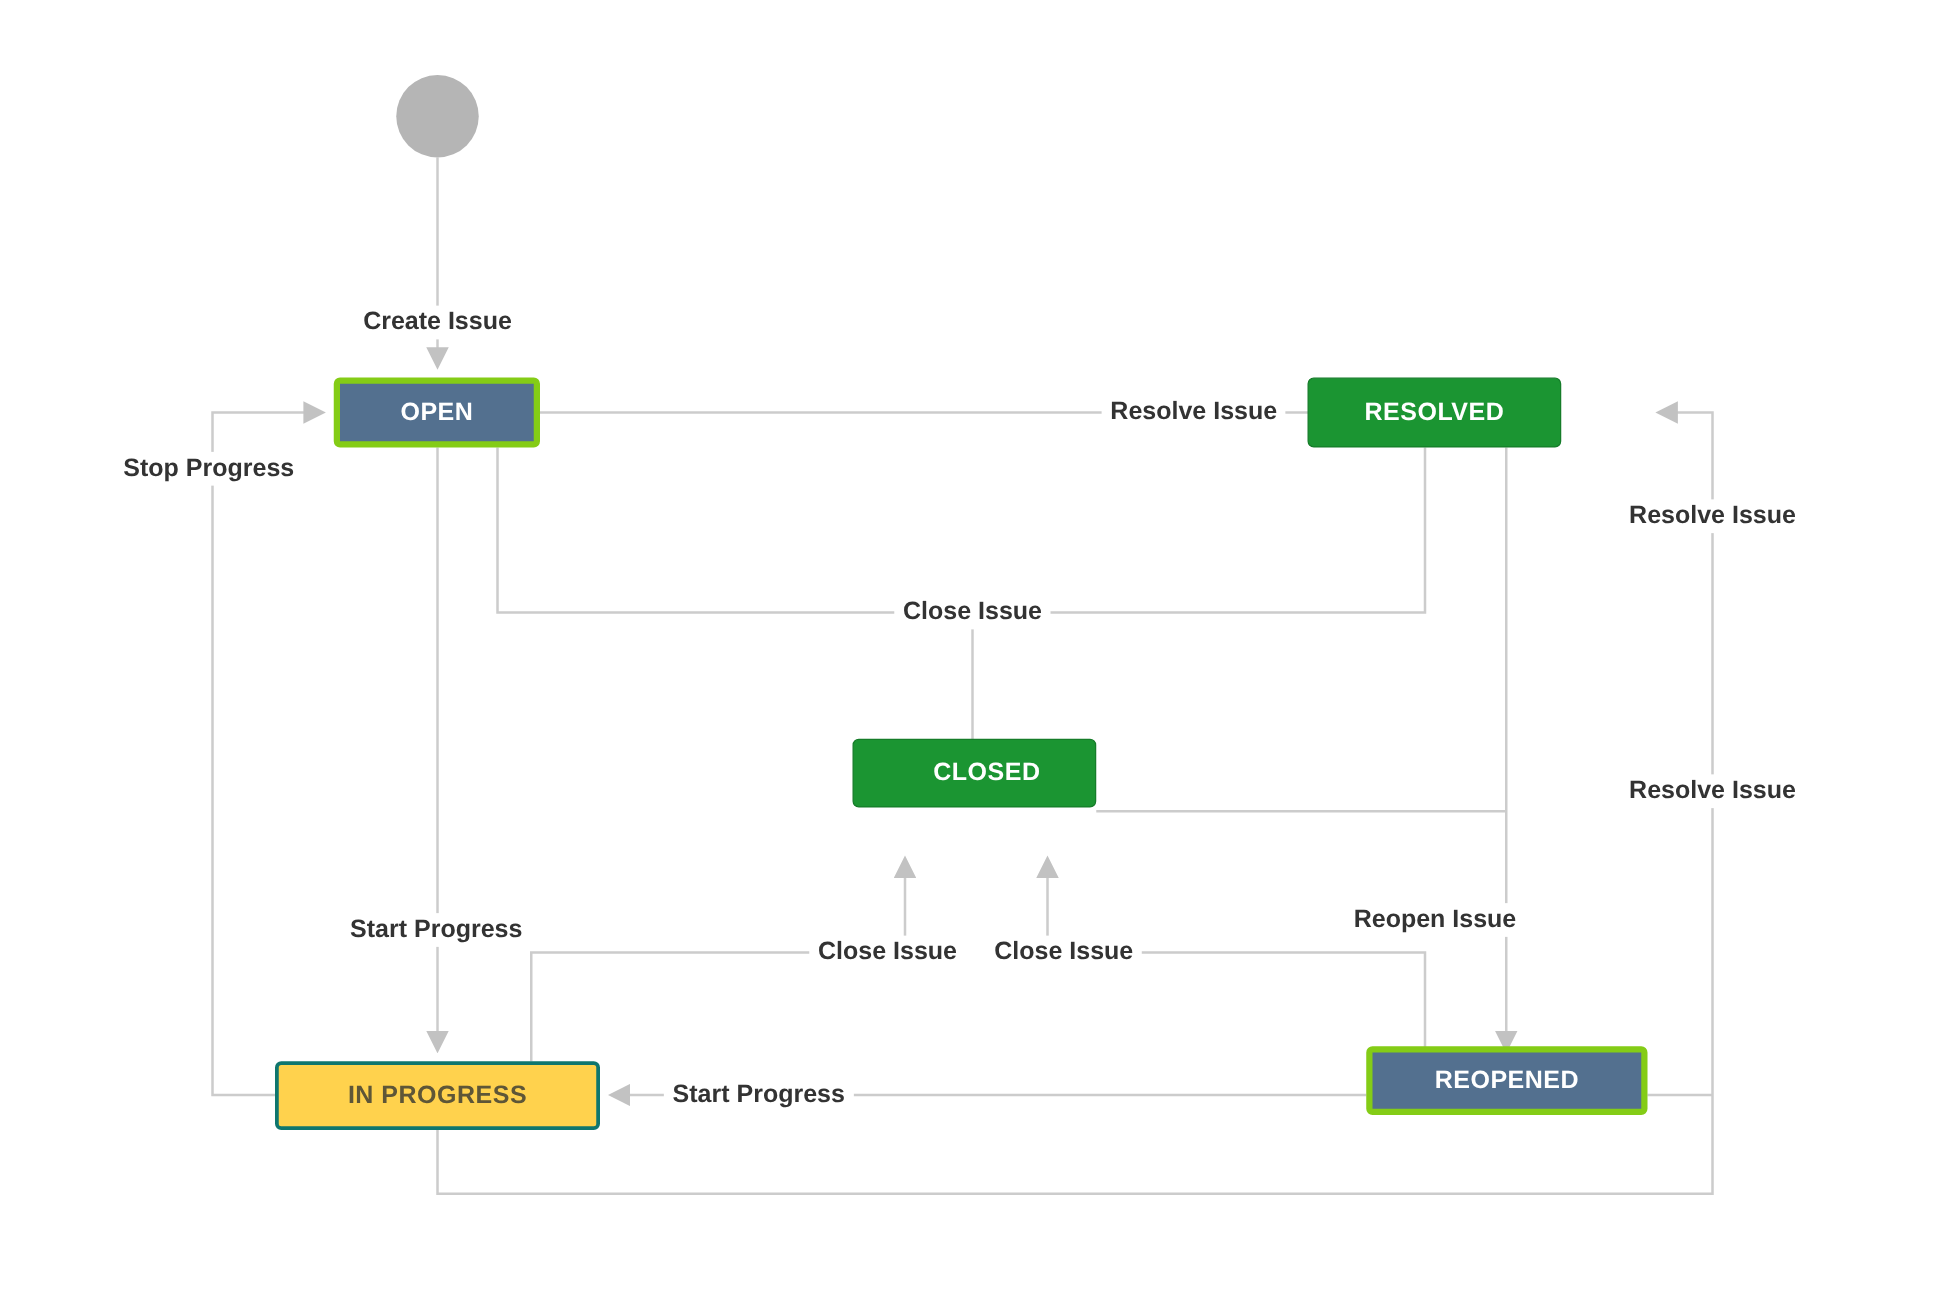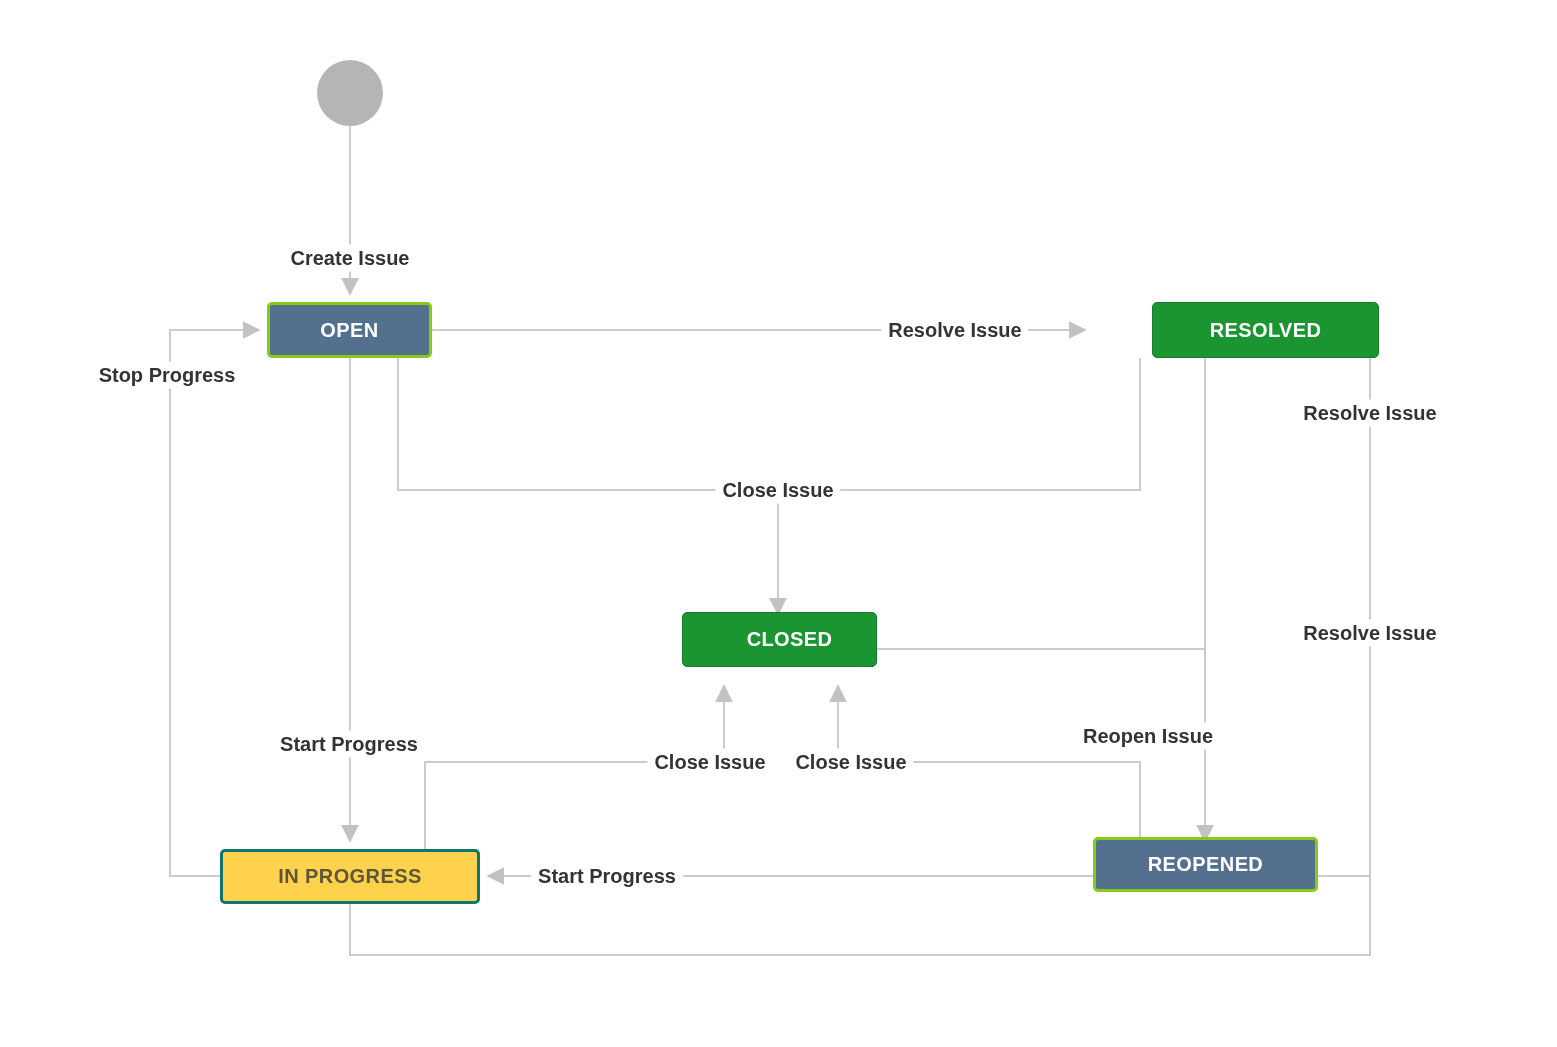--- a/index.html
+++ b/index.html
@@ -31,27 +31,27 @@
     justify-content: center;
     font-weight: bold;
     font-size: 20px;
     letter-spacing: 0.4px;
     color: #ffffff;
     border-radius: 5px;
     box-sizing: border-box;
     cursor: pointer;
     user-select: none;
   }
-  .node.blue   { background: #53708f; border: 3px solid #84cc16; }
+  .node.blue   { background: #53708f; border: 5px solid #84cc16; }
   .node.green  { background: #1b9532; border: 1px solid #157c29; }
   .node.yellow { background: #ffd24d; border: 3px solid #0f766e; color: #5e5637; }
 
   .n-open       { left: 267px;  top: 302px; width: 165px; height: 56px; }
-  .n-resolved   { left: 1152px; top: 302px; width: 227px; height: 56px; }
-  .n-closed     { left: 682px;  top: 612px; width: 195px; height: 55px; padding-left: 20px; }
+  .n-resolved   { left: 1046px; top: 302px; width: 203px; height: 56px; }
+  .n-closed     { left: 682px;  top: 591px; width: 195px; height: 55px; padding-left: 20px; }
   .n-inprogress { left: 220px;  top: 849px; width: 260px; height: 55px; }
   .n-reopened   { left: 1093px; top: 837px; width: 225px; height: 55px; }
 
   .edge-label {
     position: absolute;
     z-index: 2;
     transform: translate(-50%, -50%);
     background: #ffffff;
     padding: 2px 7px;
     font-weight: bold;

